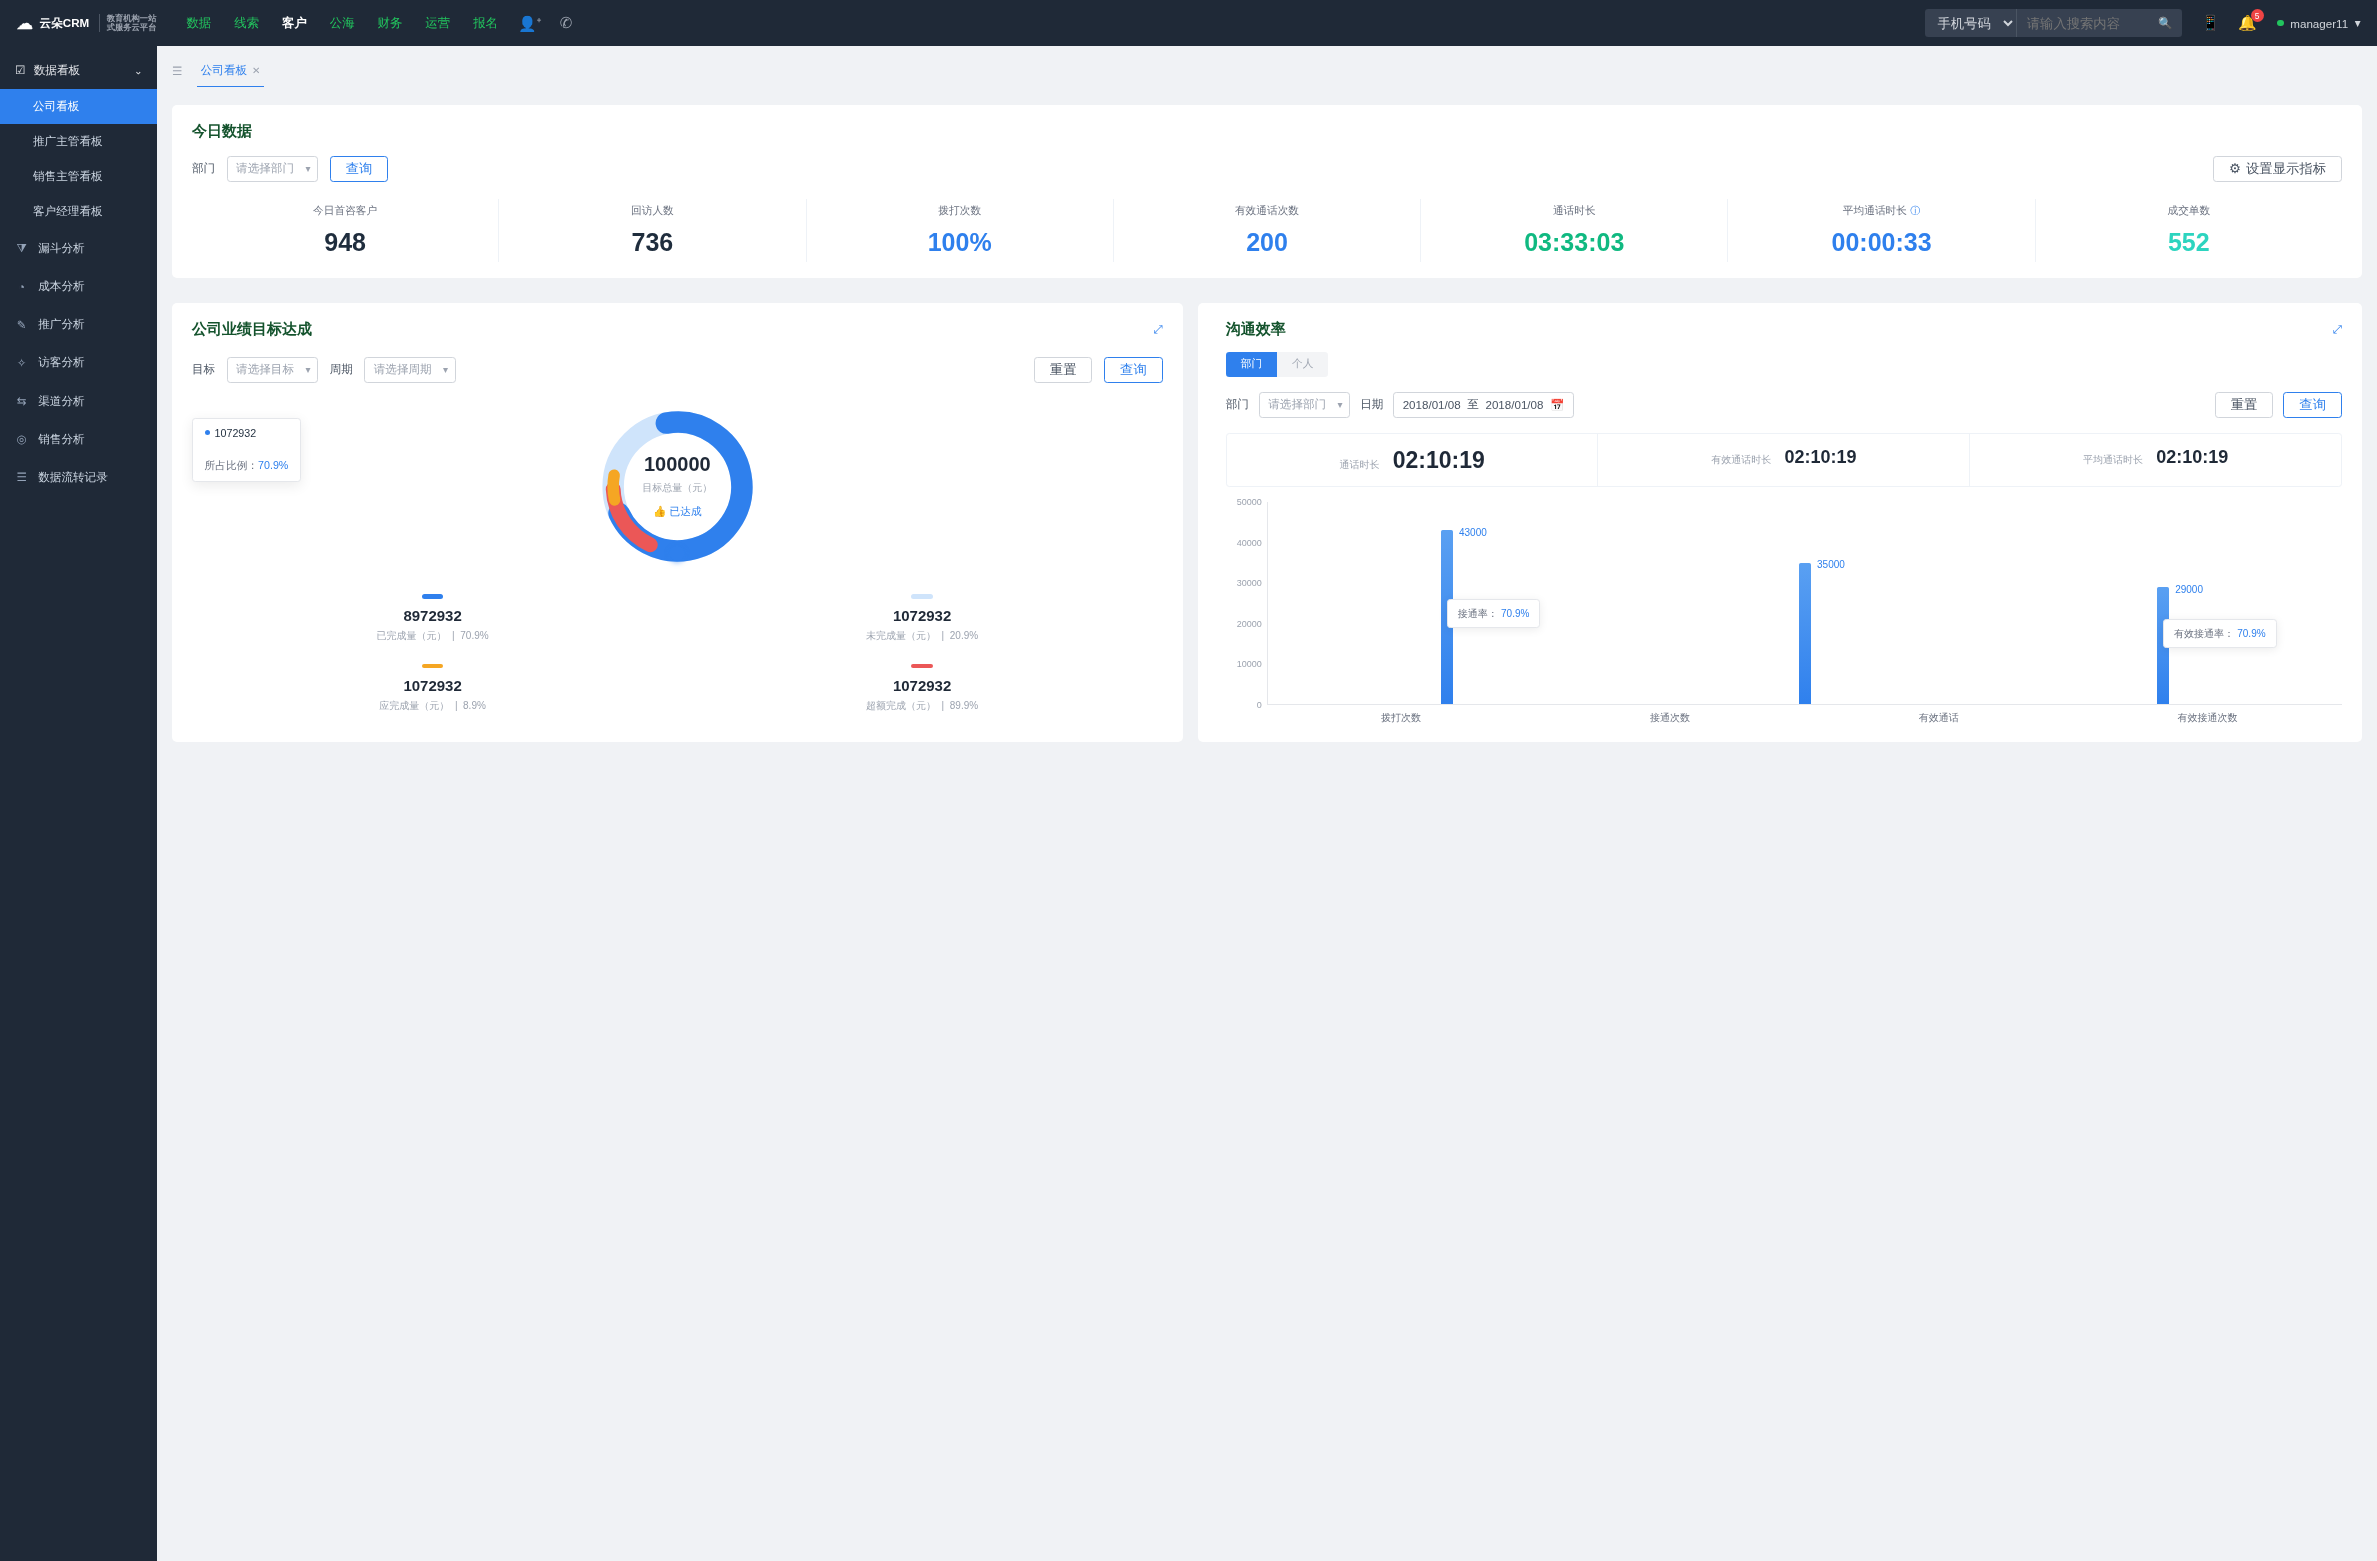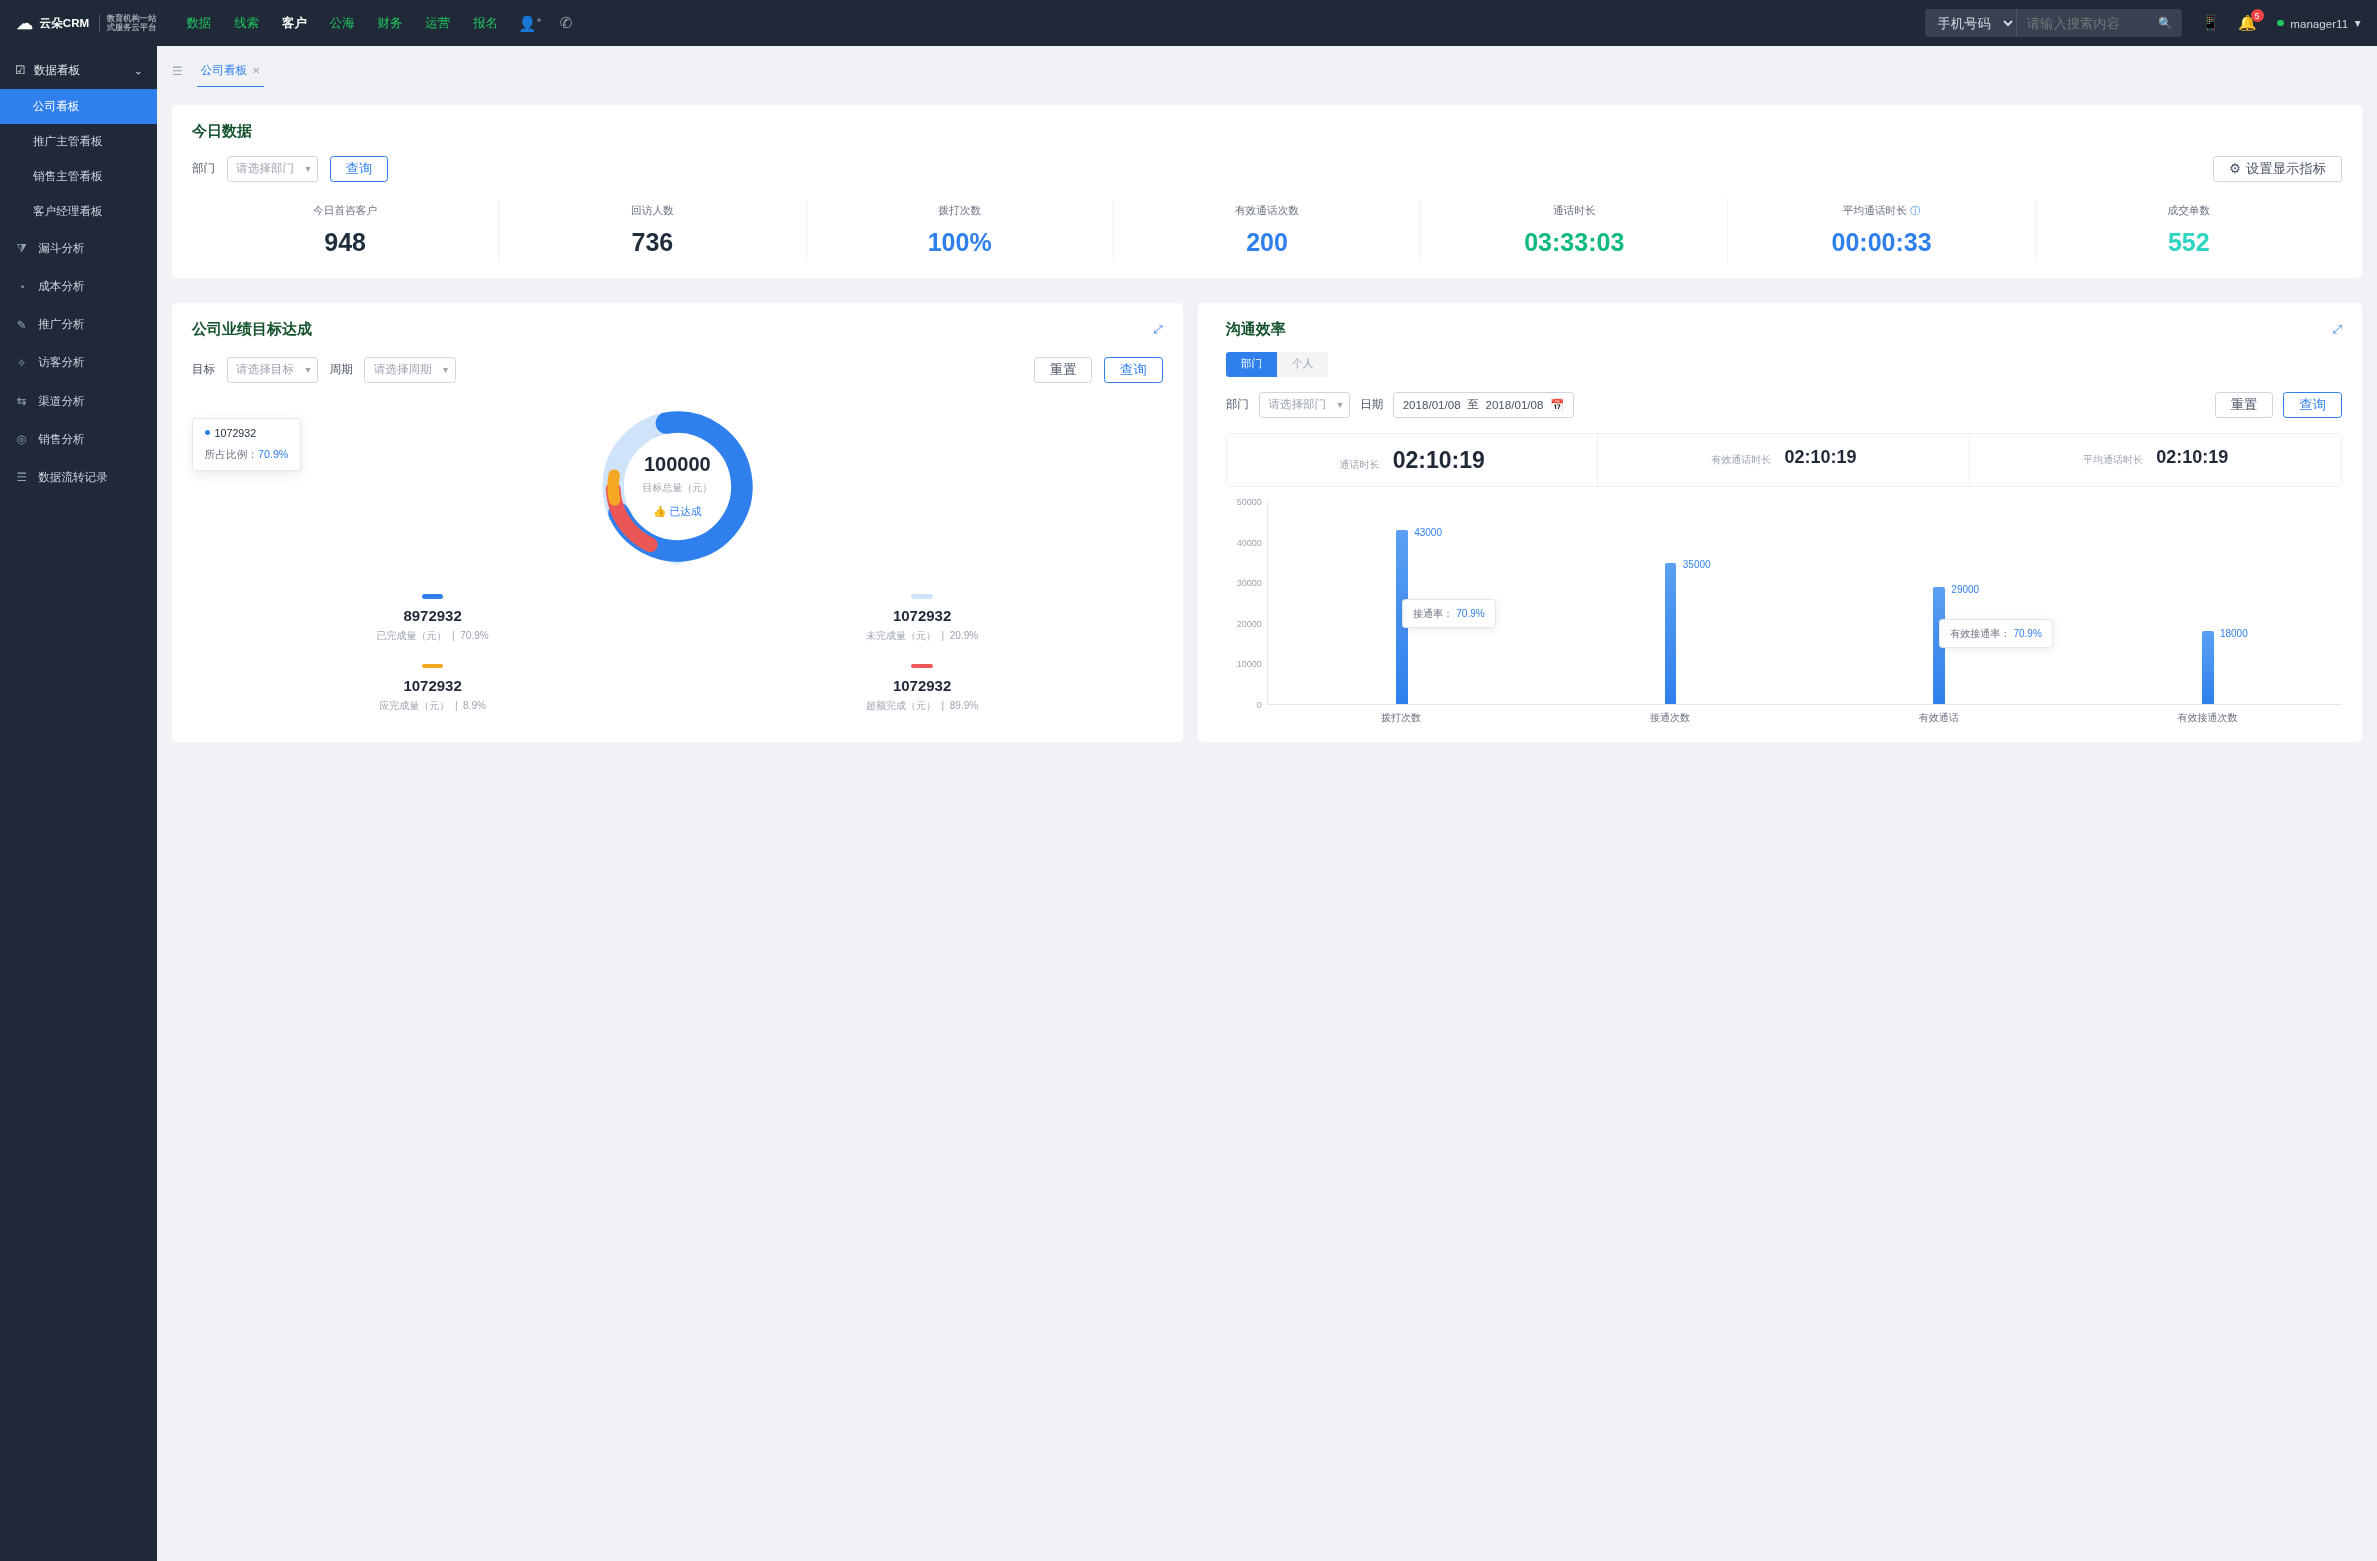--- a/index.html
+++ b/index.html
@@ -73,21 +73,21 @@
 
 
 .donut-wrap { position: relative; display: flex; justify-content: center; margin-top: 21.5px; }
 .donut-center { position: absolute; top: 50%; left: 50%; transform: translate(-50%,-52%); text-align: center; }
 .donut-center .big { font-size: 20px; font-weight: 700; color: #1f2937; }
 .donut-center .sub { font-size: 10px; color: #9ca3af; margin-top: 5px; }
 .donut-center .status { margin-top: 10px; color: #2f80ed; font-size: 10.7px; display: flex; align-items: center; gap: 3.3px; justify-content: center; }
 .tooltip-box { position: absolute; left: 0; top: 13.2px; background: #fff; border: 0.8px solid #e5e7eb; box-shadow: 0 3.3px 13.2px rgba(0,0,0,.08); border-radius: 3.3px; padding: 8.3px 11.6px; font-size: 10.7px; }
 .tooltip-box .tl { display: flex; align-items: center; gap: 5px; }
 .tooltip-box .tdot { width: 5px; height: 5px; border-radius: 50%; background: #2f80ed; }
-.tooltip-box .tr { margin-top: 9px; color: #6b7280; }
+.tooltip-box .tr { margin-top: 20px; color: #6b7280; }
 .tooltip-box .tr b { color: #2f80ed; font-weight: 500; }
 .donut-handle { position: absolute; width: 15px; height: 15px; border-radius: 50%; background: #2f80ed; box-shadow: 0 1.7px 5px rgba(47,128,237,.5); }
 
 .donut-legend { display: grid; grid-template-columns: 1fr 1fr; gap: 21.5px 8.3px; margin-top: 25px; }
 .dl-item { text-align: center; }
 .dl-bar { width: 21.5px; height: 4.1px; border-radius: 2.5px; margin: 0 auto 8.3px; }
 .dl-val { font-size: 15px; font-weight: 700; color: #1f2937; }
 .dl-lab { font-size: 10px; color: #9ca3af; margin-top: 5px; }
 
 
@@ -416,25 +416,20 @@
                   <div class="bar" style="height:70%">
                     <span class="bv">35000</span>
                   </div>
                 </div>
                 <div class="col" style="position: relative;">
                   <div class="bar" style="height:57.99999999999999%">
                     <span class="bv">29000</span>
                   </div>
                   <div class="chart-tip" style="left: 50%; top: 58%;">有效接通率：<b>70.9%</b></div>
                 </div>
-                <div class="col">
-                  <div class="bar" style="height:36%">
-                    <span class="bv">18000</span>
-                  </div>
-                </div>
               </div>
             <div class="x-labels" id="x-labels">
                 <span>拨打次数</span>
                 <span>接通次数</span>
                 <span>有效通话</span>
                 <span>有效接通次数</span>
               </div>
           </div>
         </section>
       </div>

